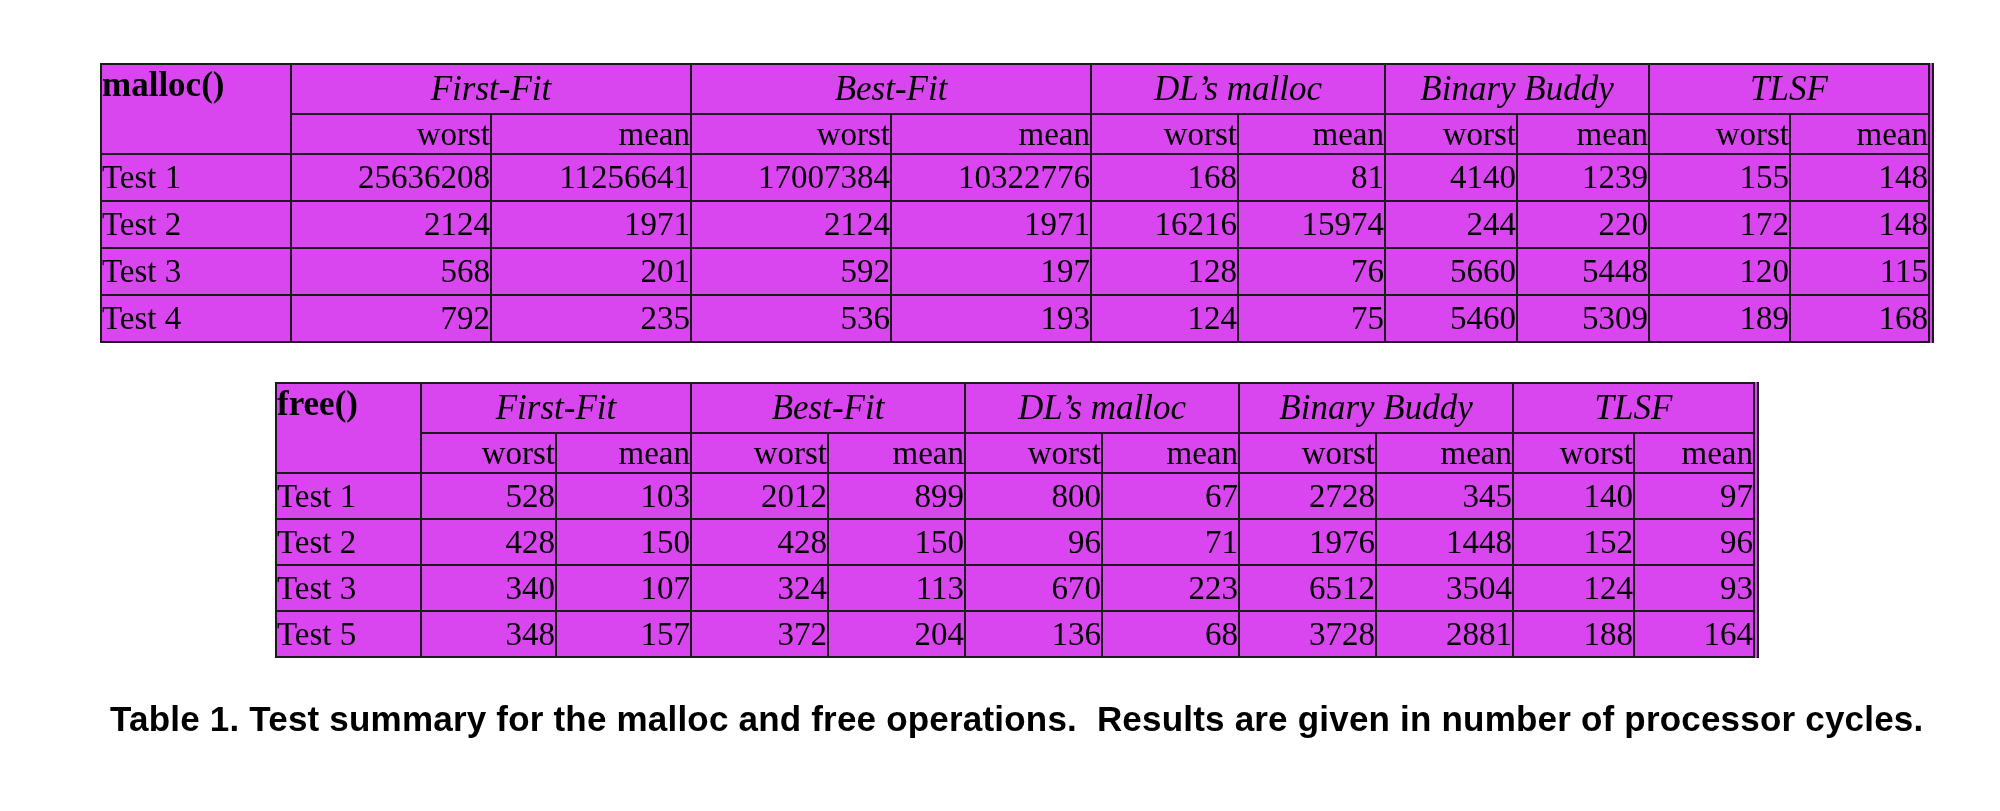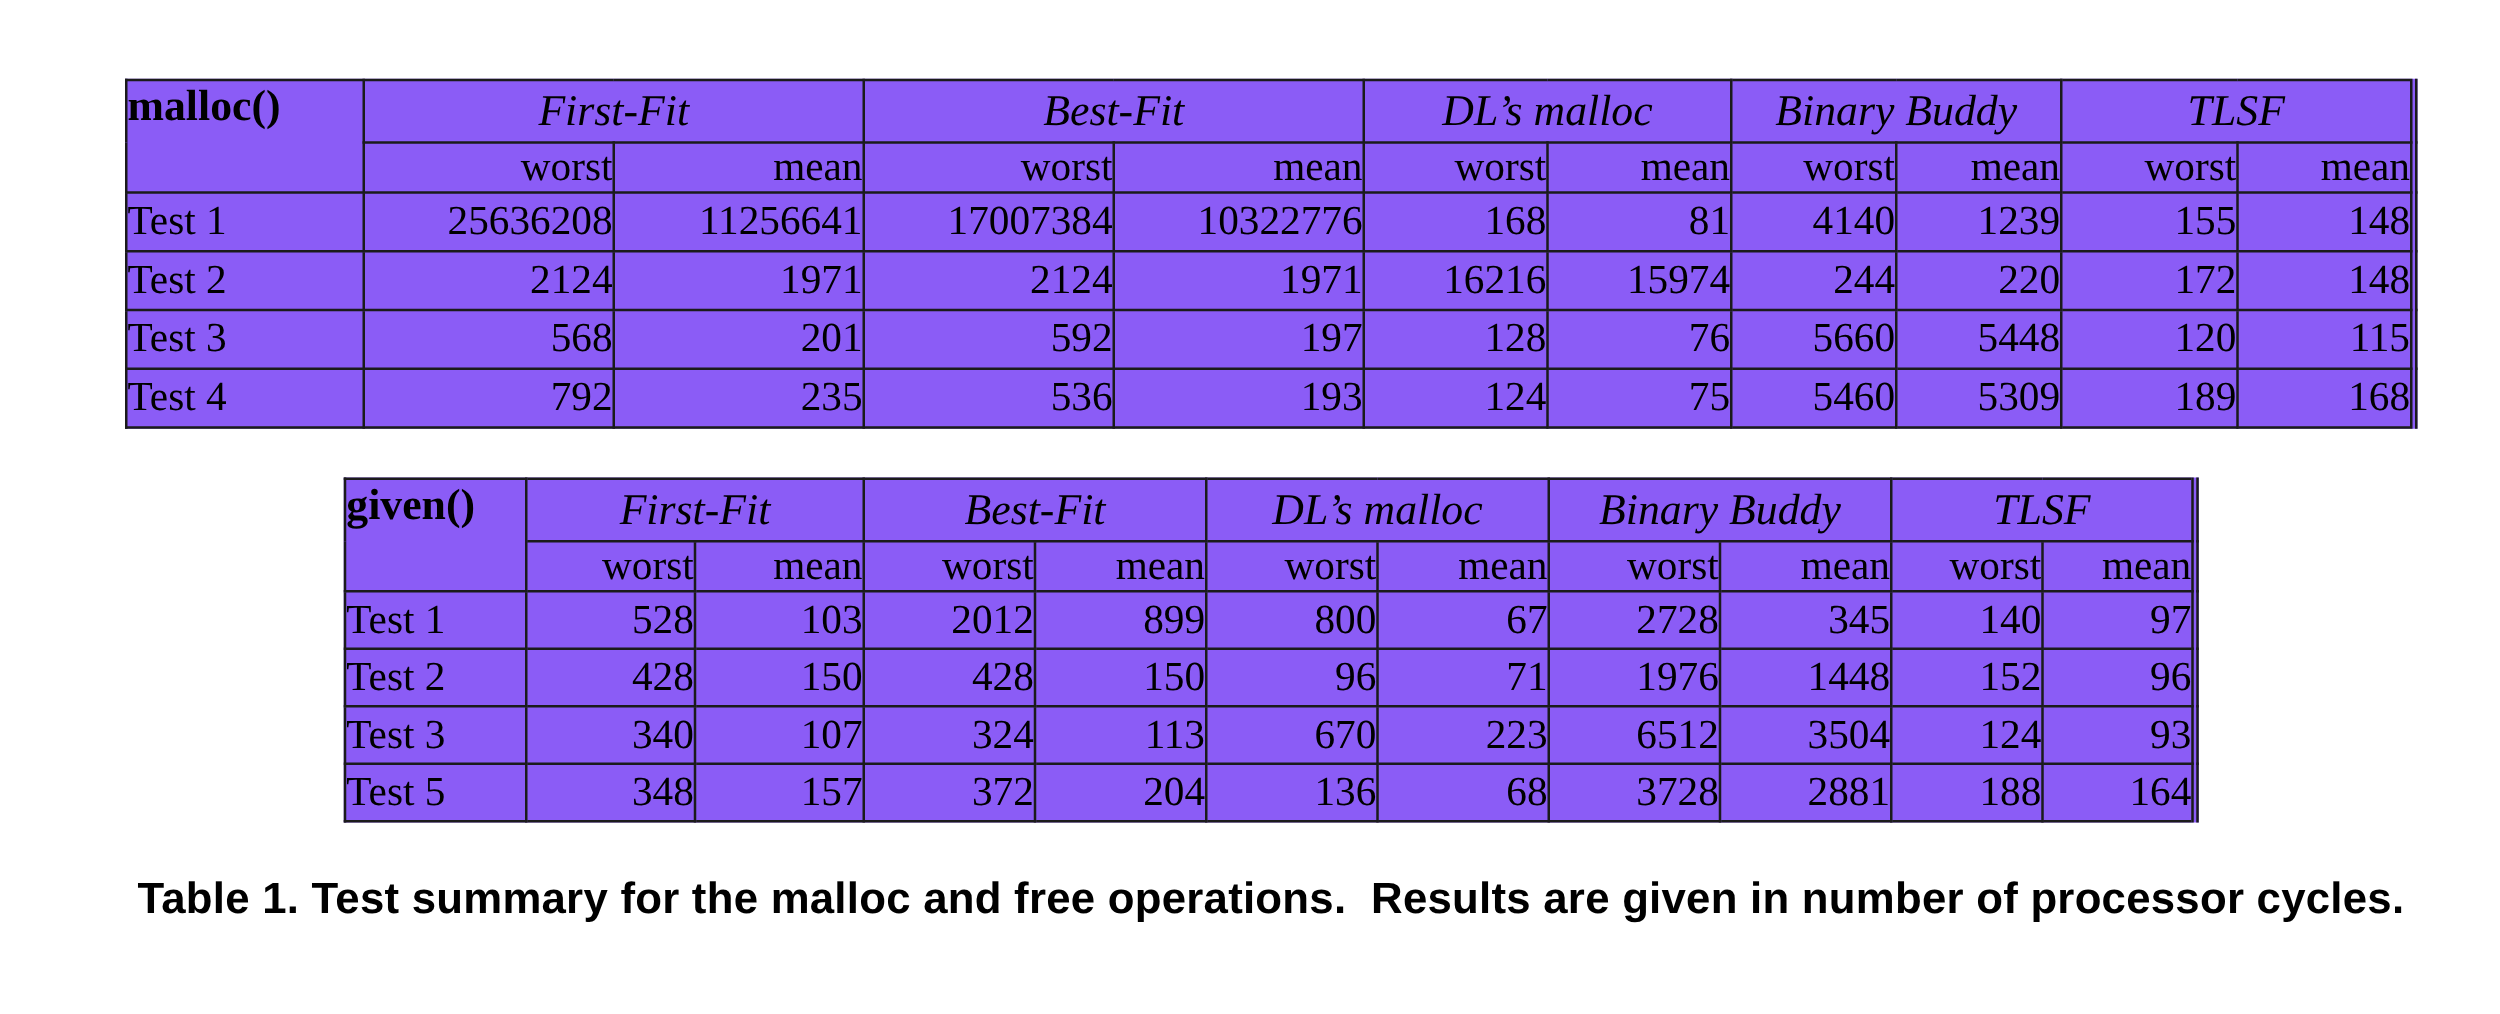--- a/index.html
+++ b/index.html
@@ -3,21 +3,21 @@
 <meta charset="utf-8">
 <style>
   html,body { margin:0; padding:0; background:#ffffff; }
   .page {
     position:relative; width:2000px; height:811px; background:#ffffff;
     overflow:hidden; color:#000;
     font-family:"Liberation Serif", serif;
   }
   table.t {
     position:absolute; border-collapse:collapse; table-layout:fixed;
-    background:#8b5cf6;
+    background:#d946ef;
     border:2px solid #1b1b1b;
     border-right:6px double #1b1b1b;
   }
   table.t td { border:2px solid #1b1b1b; padding:0; overflow:hidden; }
   td.grp { border-left:6px double #1b1b1b; }
   td.corner {
     font-weight:bold; font-size:35px; text-align:left;
     vertical-align:top; padding:4px 0 0 26px;
   }
   td.ghead {
@@ -151,21 +151,21 @@
         <col style="width:137px">
       <col style="width:137px">
         <col style="width:137px">
       <col style="width:137px">
         <col style="width:137px">
       <col style="width:121px">
         <col style="width:122px">
     </colgroup>
     <tbody>
         <tr class="rg">
-      <td class="corner" rowspan="2">given()</td>
+      <td class="corner" rowspan="2">free()</td>
       <td class="ghead grp" colspan="2">First-Fit</td>
       <td class="ghead grp" colspan="2">Best-Fit</td>
       <td class="ghead grp" colspan="2">DL’s malloc</td>
       <td class="ghead grp" colspan="2">Binary Buddy</td>
       <td class="ghead grp" colspan="2">TLSF</td>
     </tr>
     <tr class="rs">
       <td class="sub grp">worst</td>
       <td class="sub">mean</td>
       <td class="sub grp">worst</td>

